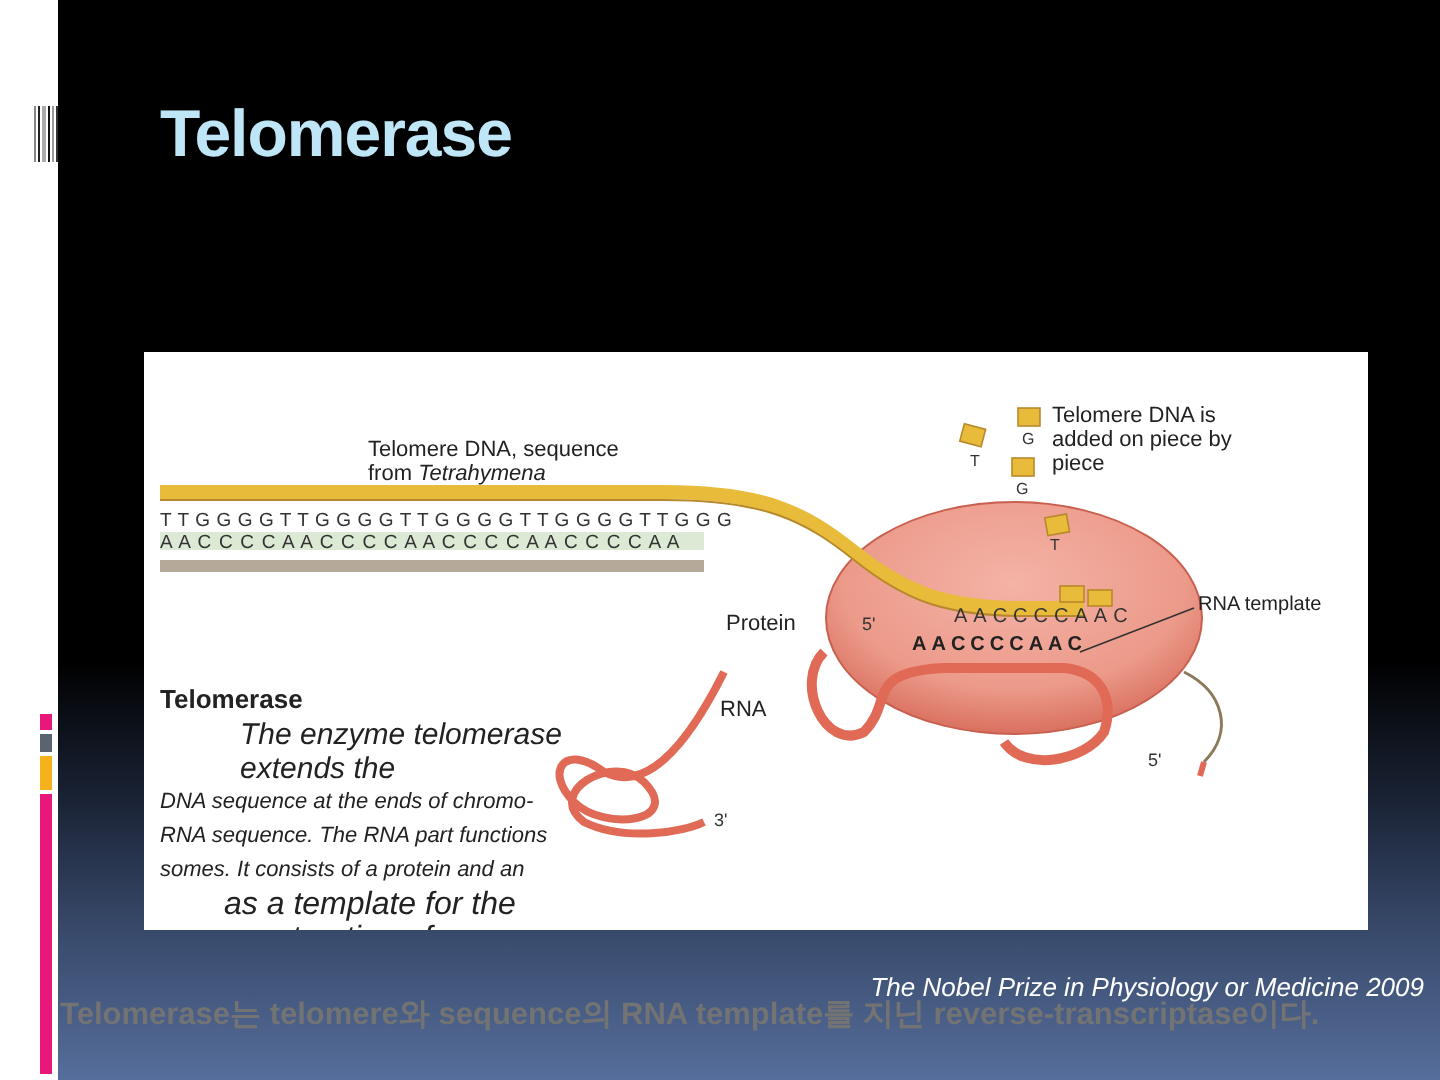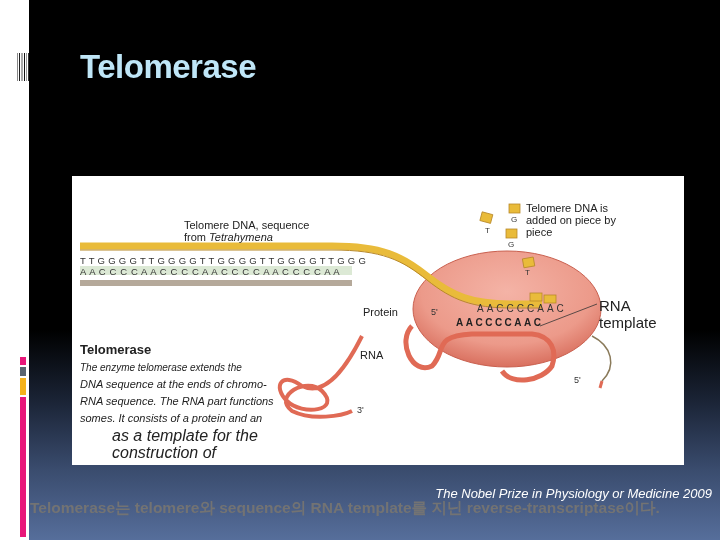--- a/index.html
+++ b/index.html
@@ -89,28 +89,28 @@
     <div>Telomere DNA is</div>
     <div>added on piece by</div>
     <div>piece</div>
   </div>
 
   <div style="position:absolute;left:405px;top:127px;font-size:10px;color:#333;letter-spacing:3px;">AACCCCAAC</div>
   <div style="position:absolute;left:384px;top:141px;font-size:10px;font-weight:bold;color:#222;letter-spacing:2.5px;">AACCCCAAC</div>
 
   <div style="position:absolute;left:359px;top:131px;font-size:9px;color:#333;">5'</div>
   <div style="position:absolute;left:291px;top:130px;font-size:11px;color:#222;">Protein</div>
-  <div style="position:absolute;left:527px;top:121px;font-size:15px;color:#222;">RNA template</div>
+  <div style="position:absolute;left:527px;top:121px;font-size:10px;color:#222;">RNA template</div>
   <div style="position:absolute;left:288px;top:173px;font-size:11px;color:#222;">RNA</div>
   <div style="position:absolute;left:502px;top:199px;font-size:9px;color:#333;">5'</div>
   <div style="position:absolute;left:285px;top:229px;font-size:9px;color:#333;">3'</div>
 
   <div style="position:absolute;left:8px;top:166px;width:230px;color:#222;">
     <div style="font-size:13px;font-weight:bold;margin-bottom:2px;">Telomerase</div>
-    <div style="font-size:10px;font-style:italic;line-height:17px;">The enzyme telomerase extends the</div>
+    <div style="font-size:15px;font-style:italic;line-height:17px;margin-left:40px;">The enzyme telomerase extends the</div>
     <div style="font-size:11px;font-style:italic;line-height:17px;">DNA sequence at the ends of chromo-</div>
     <div style="font-size:11px;font-style:italic;line-height:17px;">RNA sequence. The RNA part functions</div>
     <div style="font-size:11px;font-style:italic;line-height:17px;">somes. It consists of a protein and an</div>
     <div style="font-size:16px;font-style:italic;line-height:17px;margin-left:32px;">as a template for the construction of</div>
     <div style="font-size:11px;font-style:italic;line-height:17px;margin-top:12px;">new telomere DNA.</div>
   </div>
 </div>
 
 <div class="credit">The Nobel Prize in Physiology or Medicine 2009</div>
 <div class="caption">Telomerase는 telomere와 sequence의 RNA template를 지닌 reverse-transcriptase이다.</div>

